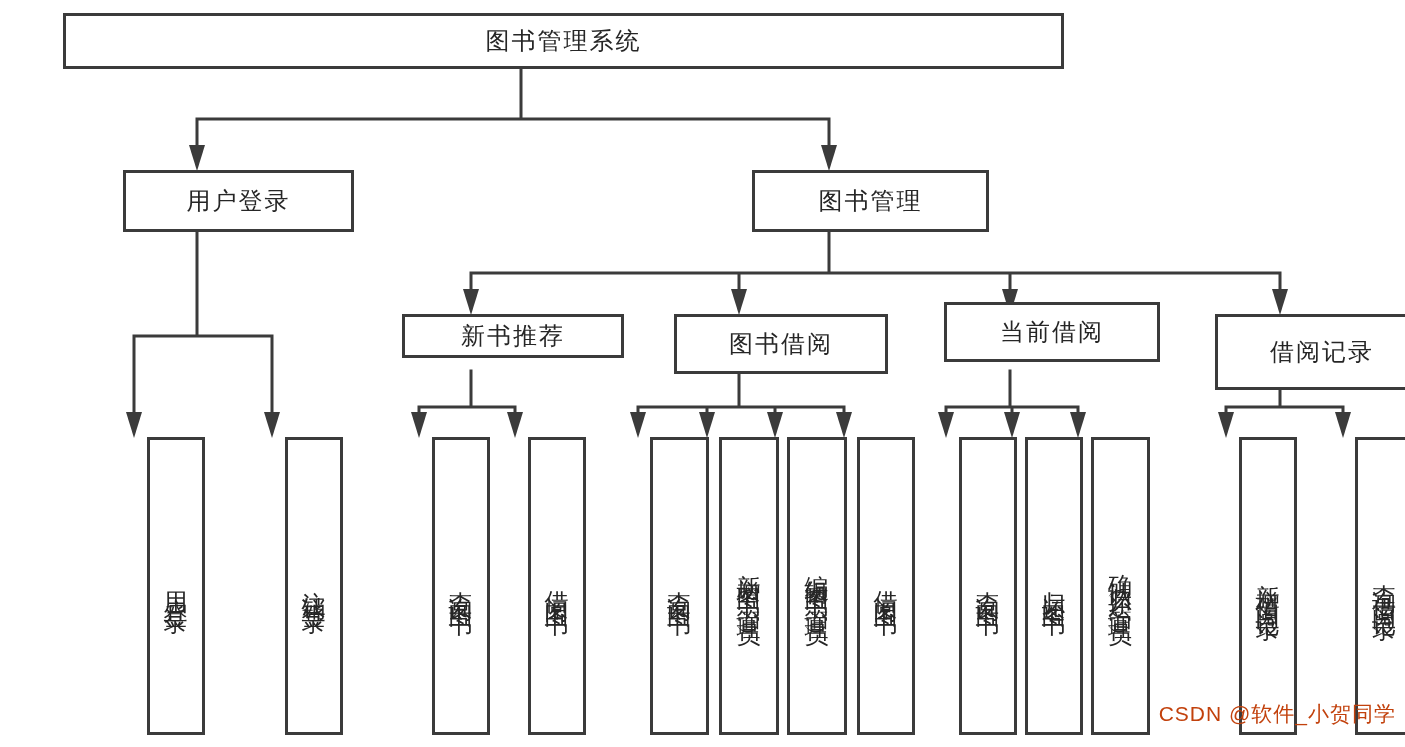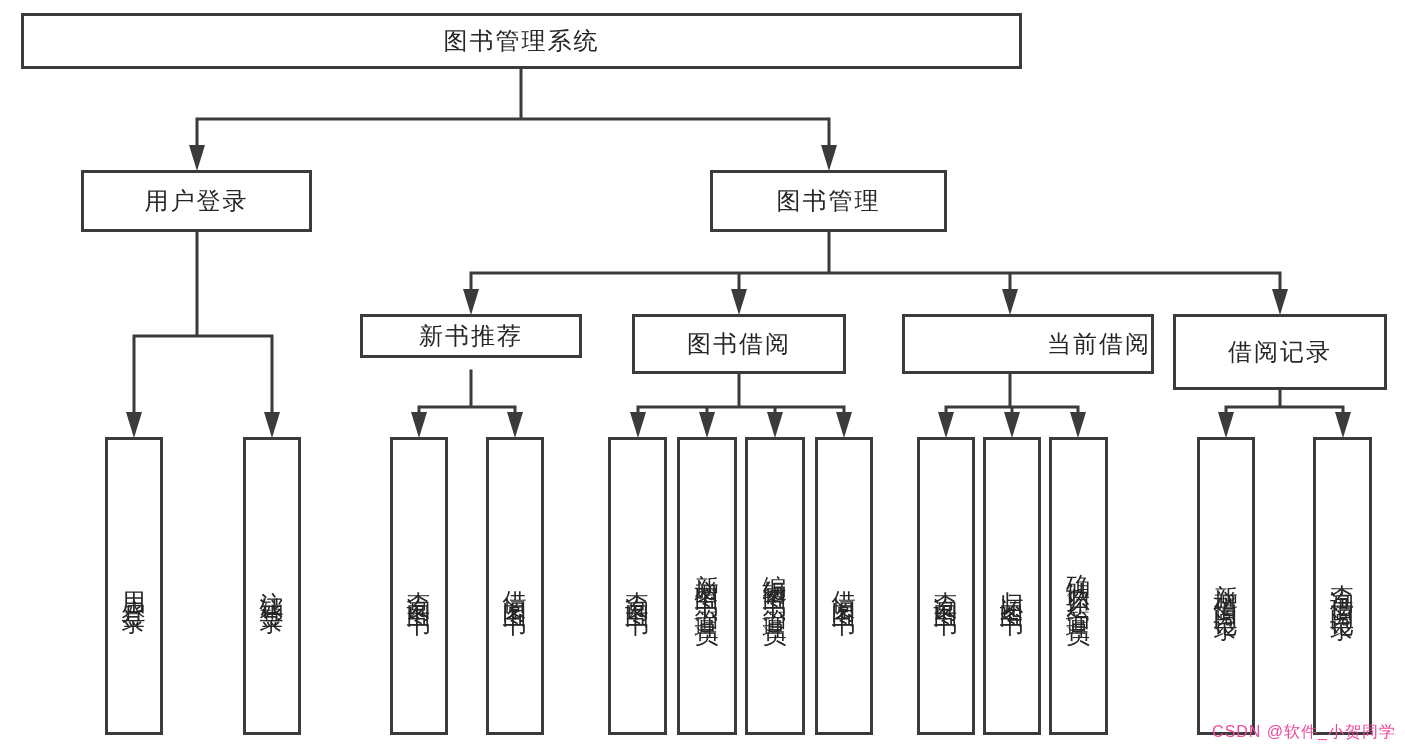--- a/index.html
+++ b/index.html
@@ -29,40 +29,41 @@
   .tri { fill: #3b3b3b; stroke: none; }
   .node {
     position: absolute;
     box-sizing: border-box;
     border: 3px solid #3b3b3b;
     background: #ffffff;
     display: flex;
     align-items: center;
     justify-content: center;
     color: #262626;
+    margin-left: 42px;
   }
   .hnode { font-size: 24px; letter-spacing: 2px; }
   .root  { font-size: 24px; letter-spacing: 2px; }
   .leaf  { top: 437px; height: 298px; }
   .vlabel {
     writing-mode: vertical-rl;
     text-orientation: mixed;
     font-size: 24px;
     line-height: 1.05;
     letter-spacing: 7px;
     color: #262626;
     white-space: nowrap;
   }
   #watermark {
     position: absolute;
     right: 9px;
-    bottom: 4px;
-    font-size: 16px;
+    bottom: 19px;
+    font-size: 21px;
     letter-spacing: 1px;
-    color: #ec4899;
+    color: #c2410c;
     pointer-events: none;
   }
 </style>
 </head>
 <body>
 
 <div id="canvas">
 
   <svg id="wires" viewBox="0 0 1405 747" xmlns="http://www.w3.org/2000/svg">
 
@@ -110,21 +111,21 @@
   <div class="node hnode" style="left:710px; top:170px; width:237px; height:62px;align-items:center;">
     <span>图书管理</span>
   </div>
 
   <div class="node hnode" style="left:360px; top:314px; width:222px; height:44px;">
     <span>新书推荐</span>
   </div>
   <div class="node hnode" style="left:632px; top:314px; width:214px; height:60px;">
     <span>图书借阅</span>
   </div>
-  <div class="node hnode" style="left:902px; top:314px; width:252px; height:60px;justify-content:flex-end;">
+  <div class="node hnode" style="left:902px; top:302px; width:216px; height:60px;">
     <span>当前借阅</span>
   </div>
   <div class="node hnode" style="left:1173px; top:314px; width:214px; height:76px;">
     <span>借阅记录</span>
   </div>
 
   <div class="node leaf" style="left:105px; width:58px;">
     <span class="vlabel">用户登录</span>
   </div>
   <div class="node leaf" style="left:243px; width:58px;">

